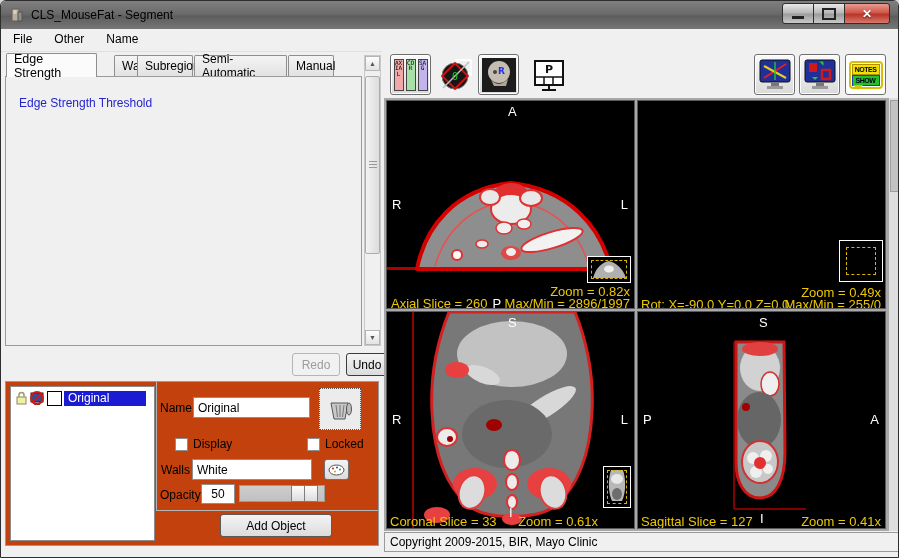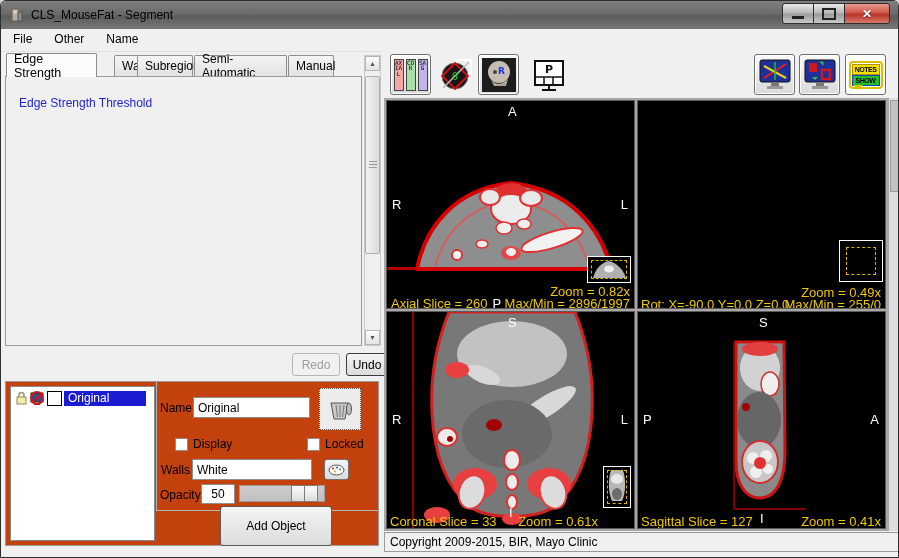--- a/index.html
+++ b/index.html
@@ -236,21 +236,21 @@
 
     <div class="lbl" style="left:154px;top:106px;">Opacity</div>
     <input class="tinput" style="left: 195px; top: 102px; width: 34px; height: 20px; text-align: center;" value="50">
     <div class="slider" style="left:233px;top:103px;width:86px;">
       <div class="thumb" style="left:52px;width:26px;">
           <div></div>
           <div></div>
         </div>
     </div>
 
-    <div class="btn" style="left:206px;top:124px;width:112px;height:40px;border-color:#5a5a5a;">Add Object</div>
+    <div class="btn" style="left:206px;top:132px;width:112px;height:23px;border-color:#5a5a5a;">Add Object</div>
   </div>
 
   <div class="right-toolbar">
 
     <div class="tbtn framed" style="left:8px;">
       <div class="ortho">
         <div class="ocol" style="background:#f2a8a8;">AXIAL</div>
         <div class="ocol" style="background:#a8e0a8;">COR</div>
         <div class="ocol" style="background:#c4b4ec;">SAG</div>
       </div>

